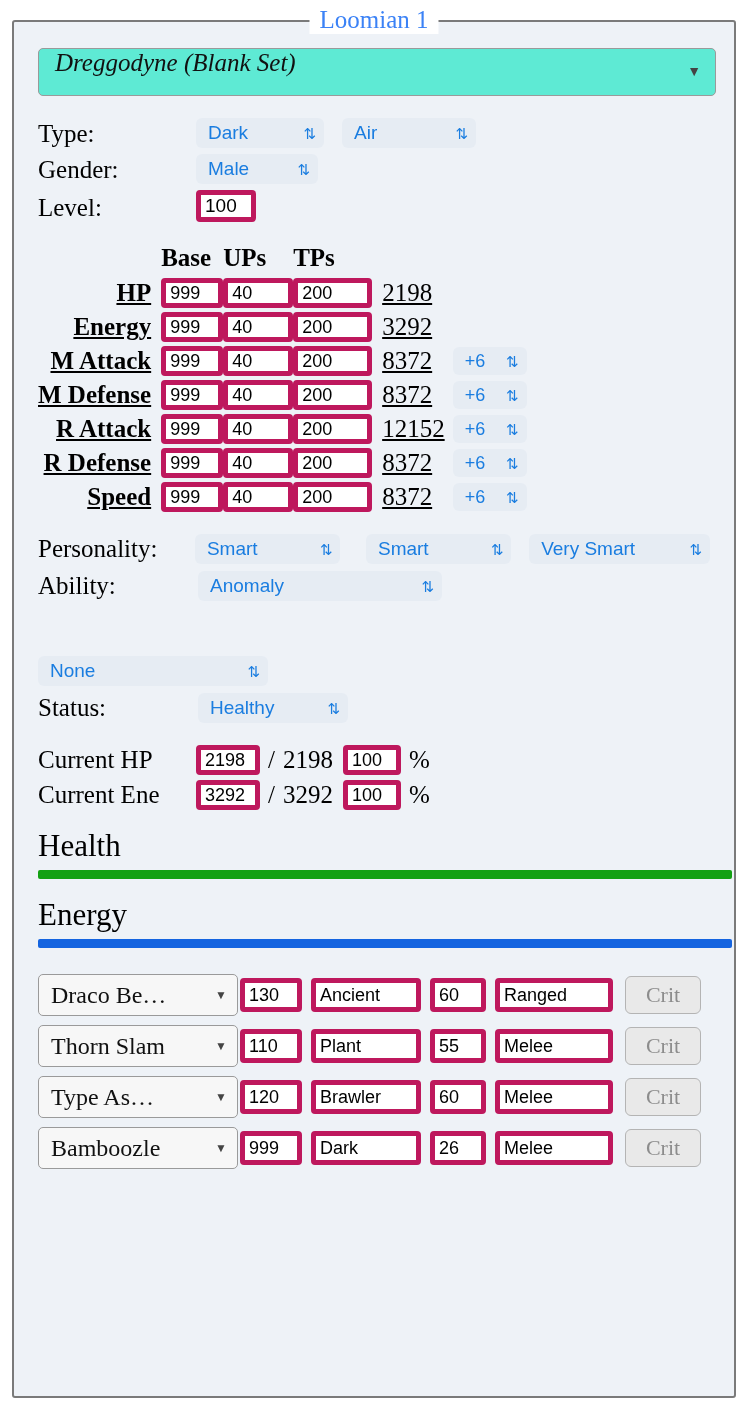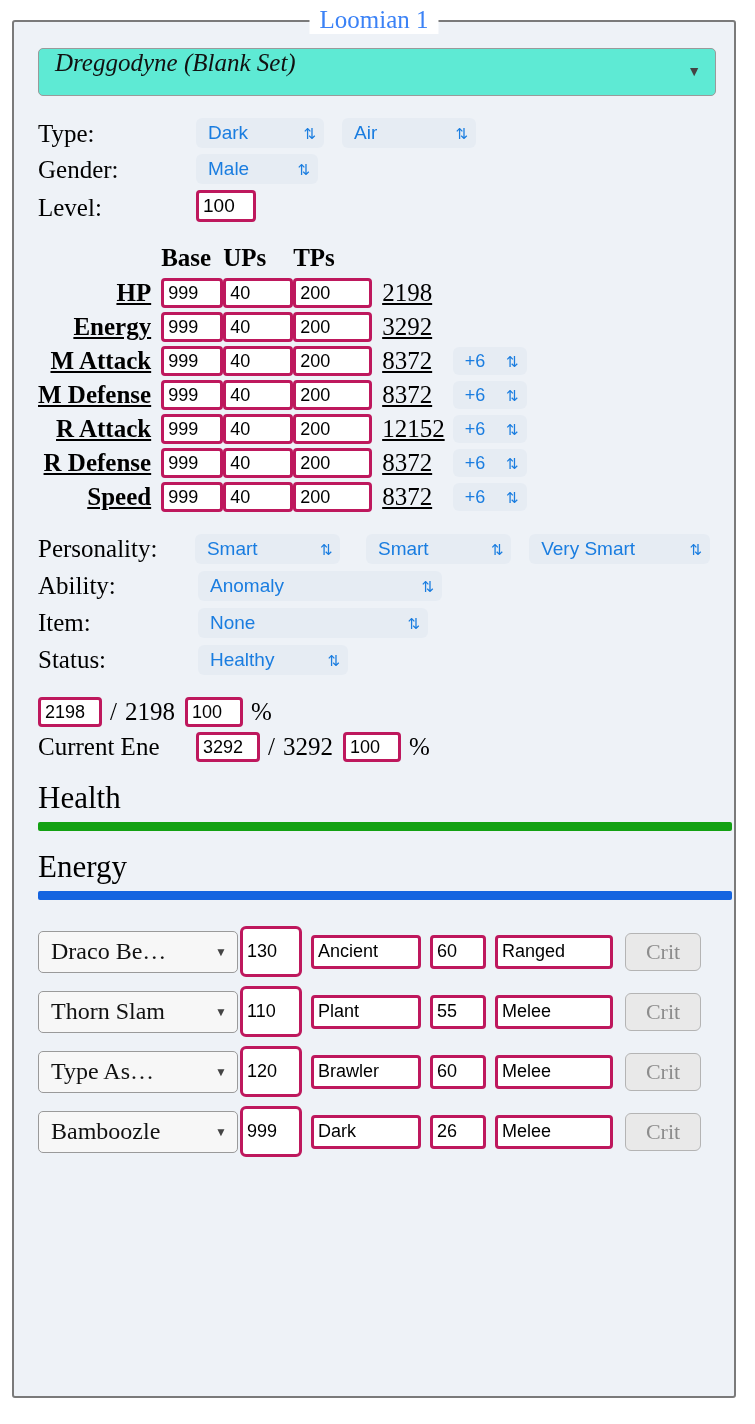--- a/index.html
+++ b/index.html
@@ -96,21 +96,21 @@
     align-items: flex-end;
     margin-bottom: 6px;
   }
   .attr-row .rowlabel {
     width: 158px;
     font-size: 25px;
   }
 
   input.txt {
     font-family: "Liberation Sans", sans-serif;
-    border: 3px solid #be185d;
+    border: 5px solid #be185d;
     border-radius: 4px;
     background: #ffffff;
     color: #000;
     box-sizing: border-box;
     padding: 0 4px;
     font-size: 18px;
     height: 30px;
   }
   input.lvl { width: 60px; height: 32px; font-size: 19px; }
 
@@ -163,21 +163,21 @@
     margin-bottom: 7px;
   }
   .sel-row .rowlabel {
     width: 160px;
     font-size: 25px;
   }
   .pill.w-pers   { width: 148px; }
   .pill.w-pers2  { width: 148px; }
   .pill.w-pers3  { width: 184px; }
   .pill.w-abil   { width: 244px; }
-  .pill.w-item   { width: 230px; }
+  .pill.w-item   { width: 230px; margin-top: 48px; }
   .pill.w-status { width: 150px; }
 
   
   .cur-block { margin-top: 22px; }
   .cur-row {
     display: flex;
     align-items: center;
     margin-bottom: 5px;
     font-size: 25px;
   }
@@ -230,24 +230,23 @@
   .move-select .caret {
     position: absolute;
     right: 10px;
     top: 50%;
     transform: translateY(-50%);
     font-size: 12px;
     color: #444;
   }
   input.mv-num {
     width: 62px;
-    height: 51px;
+    height: 34px;
     margin-left: 2px;
     font-size: 18px;
-    border-radius: 6px;
   }
   input.mv-type {
     width: 110px;
     height: 34px;
     margin-left: 9px;
     font-size: 18px;
   }
   input.mv-acc {
     width: 56px;
     height: 34px;
@@ -426,38 +425,38 @@
 
       <div class="sel-row">
         <div class="rowlabel">Ability:</div>
         <div class="pill w-abil">
           <span>Anomaly</span>
           <span class="ud">⇅</span>
         </div>
       </div>
 
       <div class="sel-row">
-        <div class="rowlabel">Item:</div>
         <div class="pill w-item">
           <span>None</span>
           <span class="ud">⇅</span>
         </div>
       </div>
 
       <div class="sel-row">
         <div class="rowlabel">Status:</div>
         <div class="pill w-status">
           <span>Healthy</span>
           <span class="ud">⇅</span>
         </div>
       </div>
     </div>
 
     <div class="cur-block">
       <div class="cur-row">
+        <div class="rowlabel">Current HP</div>
         <input class="txt cur" value="2198" style="">
         <span class="slash">/</span>
         <span class="maxv">2198</span>
         <input class="txt pct" value="100" style="">
         <span class="pcts">%</span>
       </div>
       <div class="cur-row">
         <div class="rowlabel">Current Ene</div>
         <input class="txt cur" value="3292" style="">
         <span class="slash">/</span>

